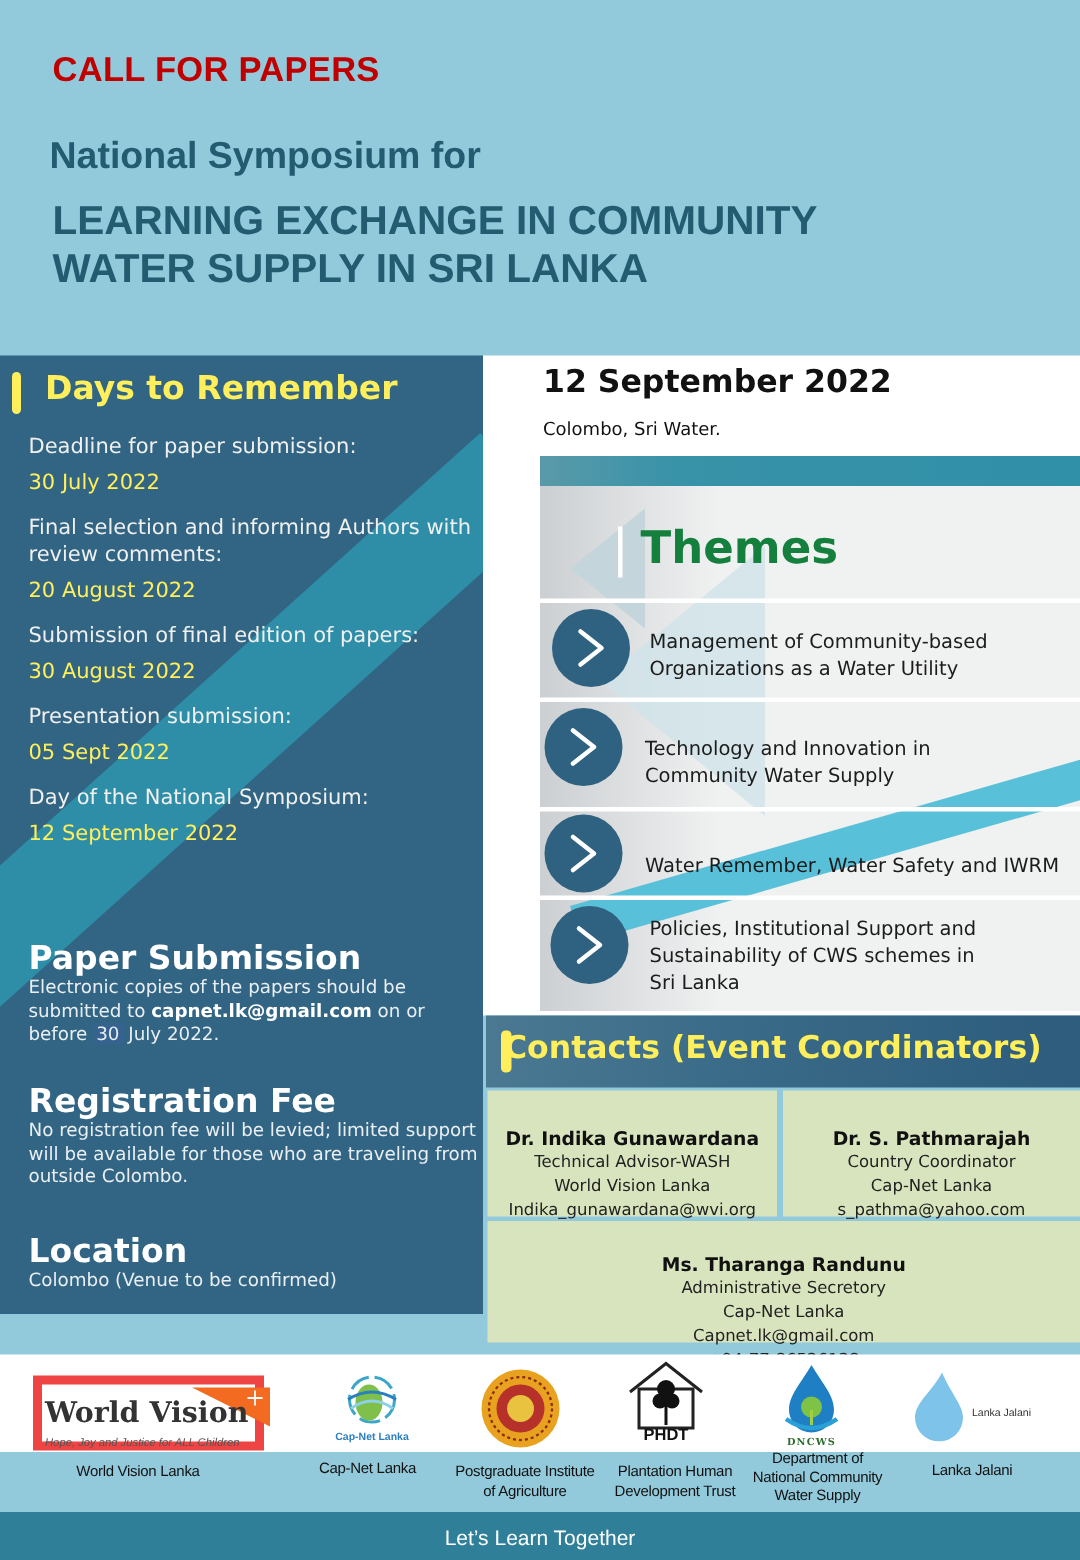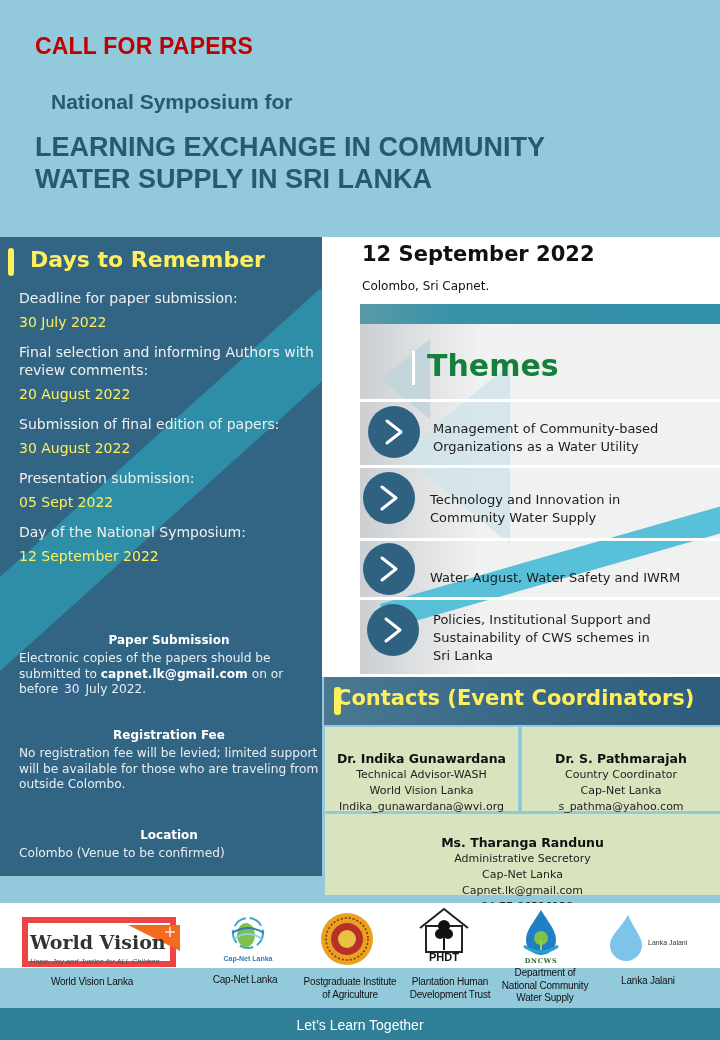--- a/index.html
+++ b/index.html
@@ -2,35 +2,35 @@
 <html><head>
 <meta charset="utf-8">
 <style>
   * { box-sizing: border-box; margin: 0; padding: 0; }
   html, body { width: 720px; height: 1040px; overflow: hidden; }
   body { background: #92cadc; font-family: "DejaVu Sans", sans-serif; position: relative; }
 
   
   .header { position: absolute; left: 0; top: 0; width: 604px; height: 237px; background: #92cadc; }
   .cfp { position: absolute; left: 35px; top: 33px; font-family: "Liberation Sans", sans-serif; font-weight: bold; font-size: 23px; color: #c00000; letter-spacing: 0.2px; }
-  .subtitle { position: absolute; left: 51px; top: 90px; font-family: "Liberation Sans", sans-serif; font-weight: bold; font-size: 21px; color: #235b70; }
+  .subtitle { position: absolute; left: 33px; top: 90px; font-family: "Liberation Sans", sans-serif; font-weight: bold; font-size: 25px; color: #235b70; }
   .title { position: absolute; left: 35px; top: 131px; font-family: "Liberation Sans", sans-serif; font-weight: bold; font-size: 27px; line-height: 32px; color: #235b70; }
 
   
   .left { position: absolute; left: 0; top: 237px; width: 322px; height: 639px; background: #316583; overflow: hidden; }
   .left .stripe { position: absolute; left: -200px; top: 520px; width: 700px; height: 70px; background: #2e8ea8; transform: rotate(-42deg); transform-origin: left top; }
   .left .content { position: relative; z-index: 2; }
   .dtr-bar { position: absolute; left: 8px; top: 11px; width: 6px; height: 28px; background: #ffef5c; border-radius: 3px; }
   .dtr-title { position: absolute; left: 30px; top: 10px; font-weight: bold; font-size: 22px; color: #ffef5c; }
   .days { position: absolute; left: 19px; top: 52px; width: 300px; }
   .day-item { margin-bottom: 12px; }
   .day-label { font-size: 14px; color: #f0f0f0; line-height: 18px; }
   .day-date { font-size: 14px; color: #ffef5c; line-height: 18px; margin-top: 6px; }
   .section { position: absolute; left: 19px; width: 300px; }
-  .section-title { font-weight: bold; font-size: 12px; color: #ffffff; line-height: 22px; text-align: center; }
+  .section-title { font-weight: bold; font-size: 22px; color: #ffffff; line-height: 22px; }
   .section-body { font-size: 12.2px; color: #e8eef2; line-height: 15.5px; }
   .section-body b { color: #ffffff; }
   .hl { background: #35628f; padding: 0 2px; }
 
   
   .right-bg { position: absolute; left: 322px; top: 237px; width: 398px; height: 440px; background: #ffffff; }
   .event-date { position: absolute; left: 362px; top: 242px; font-weight: bold; font-size: 21px; color: #111; }
   .event-place { position: absolute; left: 362px; top: 279px; font-size: 12px; color: #111; }
 
   .themes { position: absolute; left: 360px; top: 304px; width: 360px; height: 370px; background: #f0f1f1; overflow: hidden; }
@@ -119,21 +119,21 @@
 
     <div class="section" style="top:587px;">
       <div class="section-title">Location</div>
       <div class="section-body">Colombo (Venue to be confirmed)</div>
     </div>
   </div>
 </div>
 
 <div class="right-bg"></div>
 <div class="event-date">12 September 2022</div>
-<div class="event-place">Colombo, Sri Capnet.</div>
+<div class="event-place">Colombo, Sri Water.</div>
 
 <div class="themes">
   <div class="topbar"></div>
   <div class="gray-grad"></div>
   <div class="tri2"></div>
   <div class="tri1"></div>
   <div class="blue-stripe"></div>
   <div class="themes-title-bar"></div>
   <div class="themes-title">Themes</div>
 
@@ -164,21 +164,21 @@
   </div>
 
   <div class="theme-sep" style="top:234px;"></div>
   <div class="theme-item" style="top:237px;height:56px;">
     <div class="theme-circle" style="left:3px;top:2px;">
       <svg width="24" height="28" viewBox="0 0 24 28">
           <polyline points="5,3 19,14 5,25" fill="none" stroke="#ffffff" stroke-width="3" stroke-linecap="round" stroke-linejoin="round"></polyline>
         </svg>
     </div>
     <div class="theme-text" style="left:70px;top:28px;">
-      <div>Water August, Water Safety and IWRM</div>
+      <div>Water Remember, Water Safety and IWRM</div>
     </div>
   </div>
 
   <div class="theme-sep" style="top:293px;"></div>
   <div class="theme-item" style="top:296px;height:74px;">
     <div class="theme-circle" style="left:7px;top:4px;">
       <svg width="24" height="28" viewBox="0 0 24 28">
           <polyline points="5,3 19,14 5,25" fill="none" stroke="#ffffff" stroke-width="3" stroke-linecap="round" stroke-linejoin="round"></polyline>
         </svg>
     </div>

